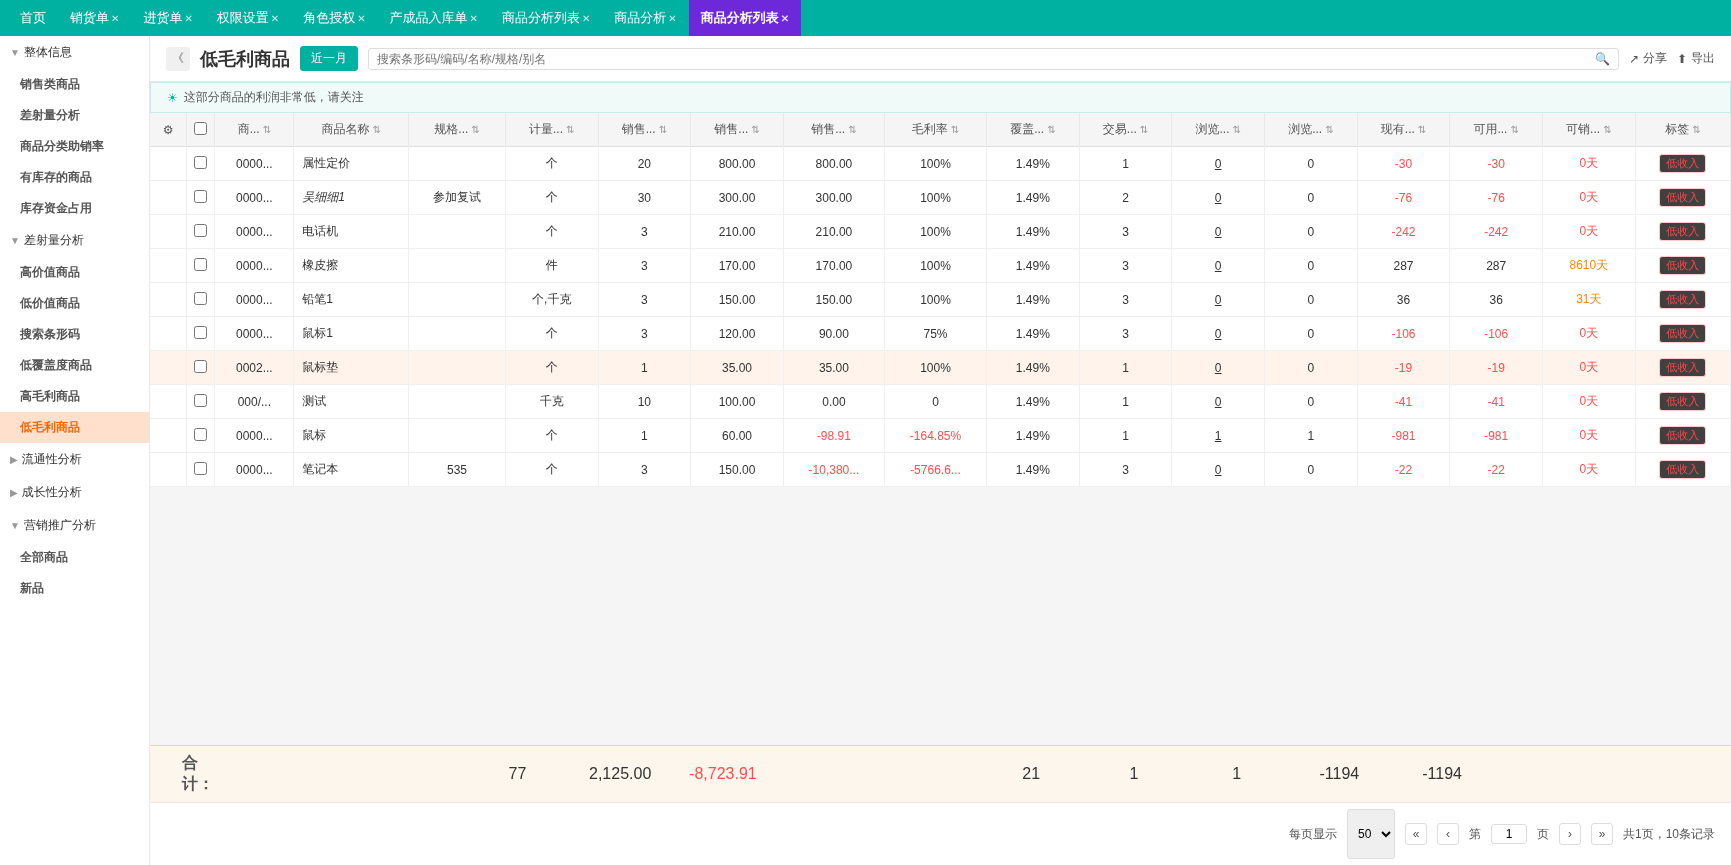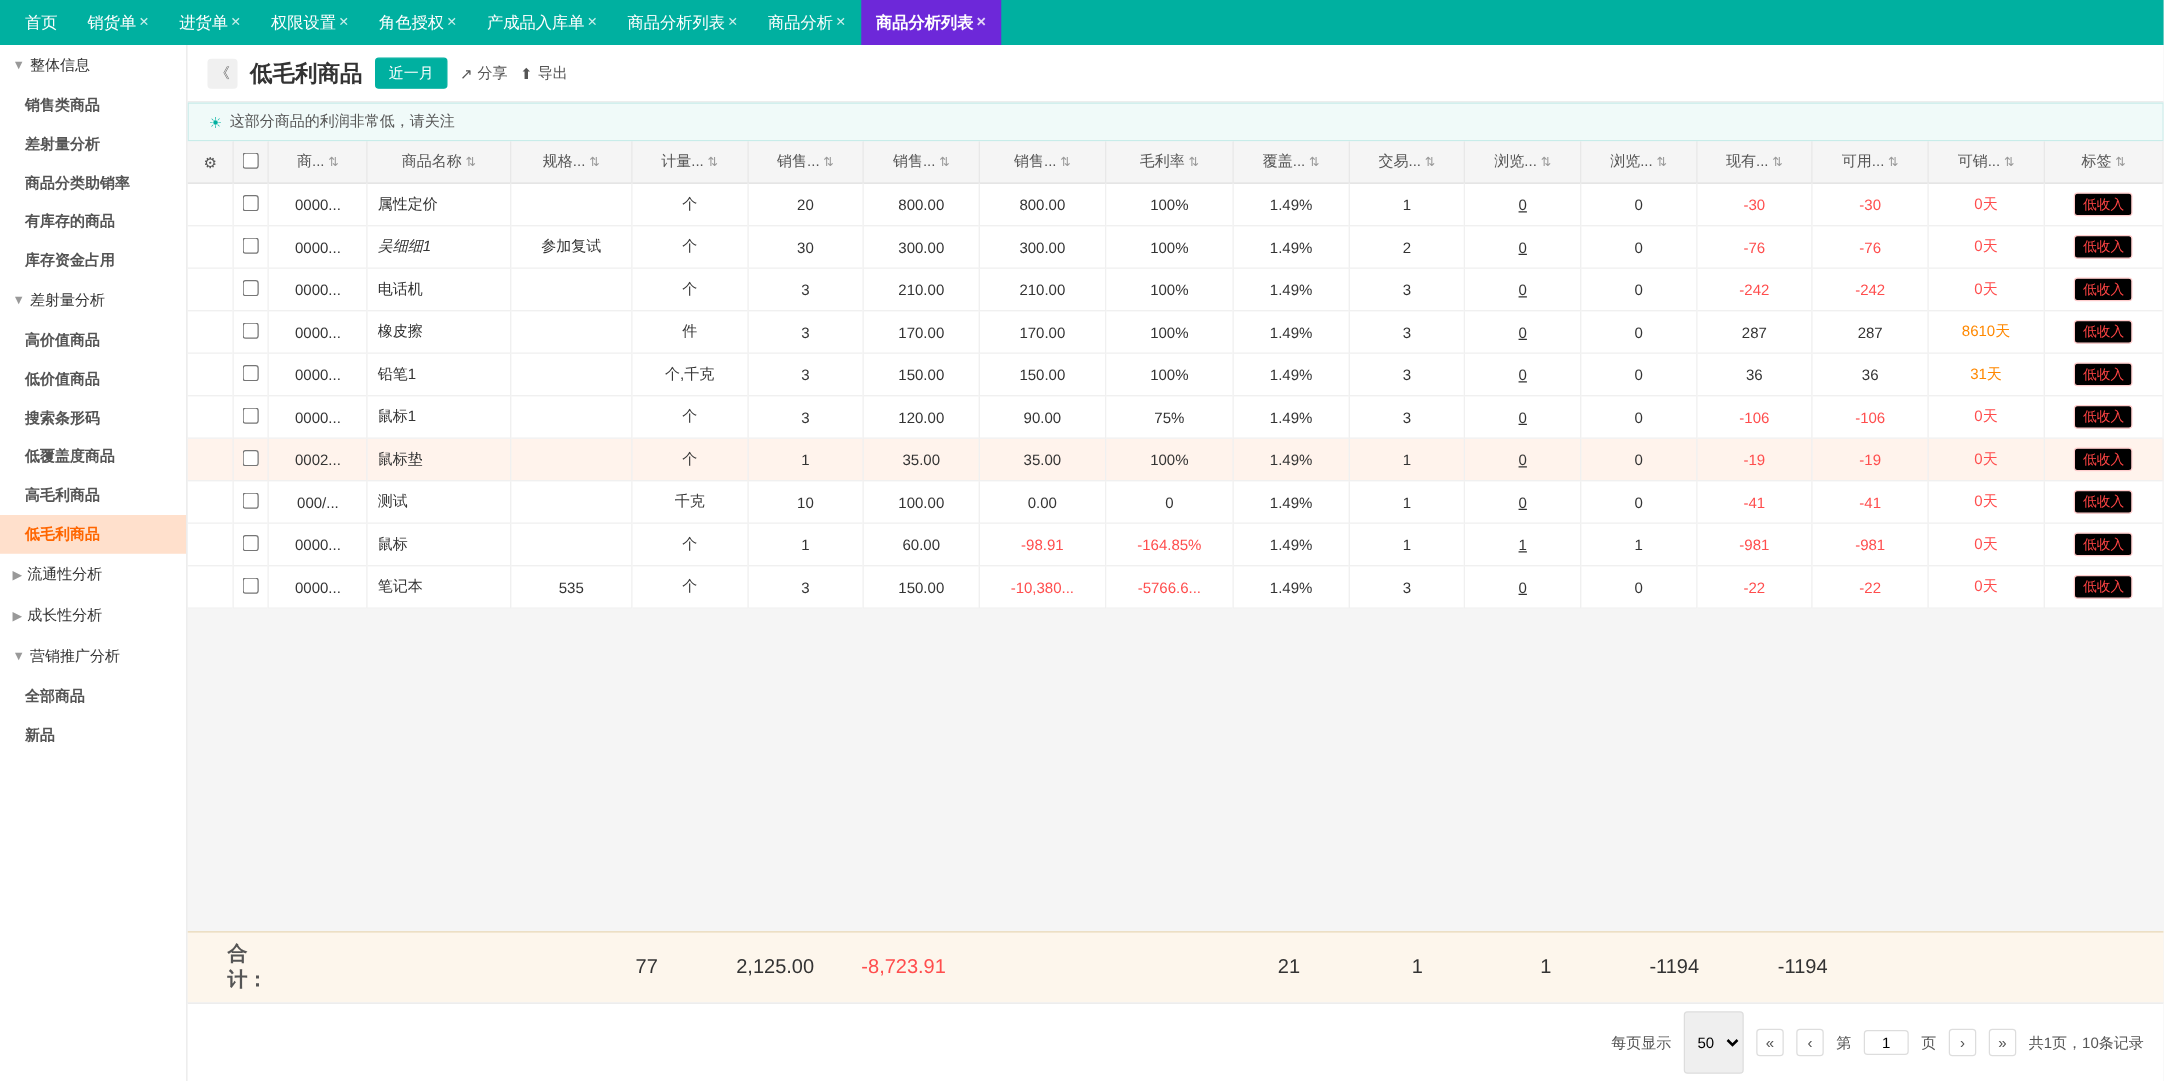--- a/index.html
+++ b/index.html
@@ -185,21 +185,21 @@
       white-space: nowrap;
     }
     .text-red { color: #ff4d4d; }
     .text-orange { color: #ff8800; }
     .tag {
       display: inline-block;
       padding: 1px 6px;
       border-radius: 3px;
       font-size: 11px;
     }
-    .tag-low-income { background: #000000; color: #ff4444; border: 1px solid #ffcccc; }
+    .tag-low-income { background: #404040; color: #ff4444; border: 1px solid #ffcccc; }
     .underline-link { text-decoration: underline; cursor: pointer; color: #333; }
 
     
     .table-footer {
       background: #fdf6ec;
       border-top: 1px solid #e8d8b8;
       padding: 7px 32px;
       display: flex;
       align-items: center;
       font-size: 16px;
@@ -336,20 +336,24 @@
     <div class="sidebar-item">全部商品</div>
     <div class="sidebar-item">新品</div>
   </div>
 
   <div class="content">
 
     <div class="content-header">
       <div class="collapse-btn">《</div>
       <span class="page-title">低毛利商品</span>
       <button class="tab-btn active">近一月</button>
+      <div class="search-box">
+        <input type="text" placeholder="搜索条形码/编码/名称/规格/别名" style="">
+        <span class="search-icon">🔍</span>
+      </div>
       <div class="header-actions">
         <div class="action-btn">
           <span>↗</span>
           <span>分享</span>
         </div>
         <div class="action-btn">
           <span>⬆</span>
           <span>导出</span>
         </div>
       </div>

